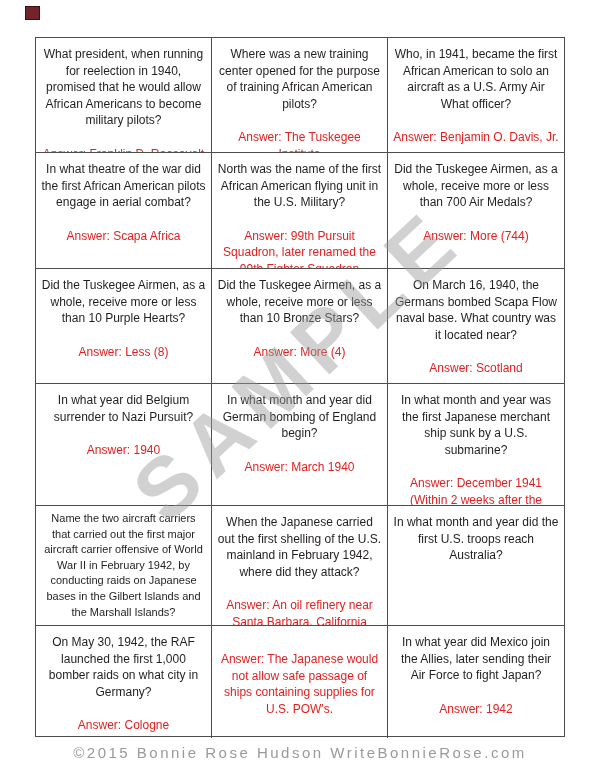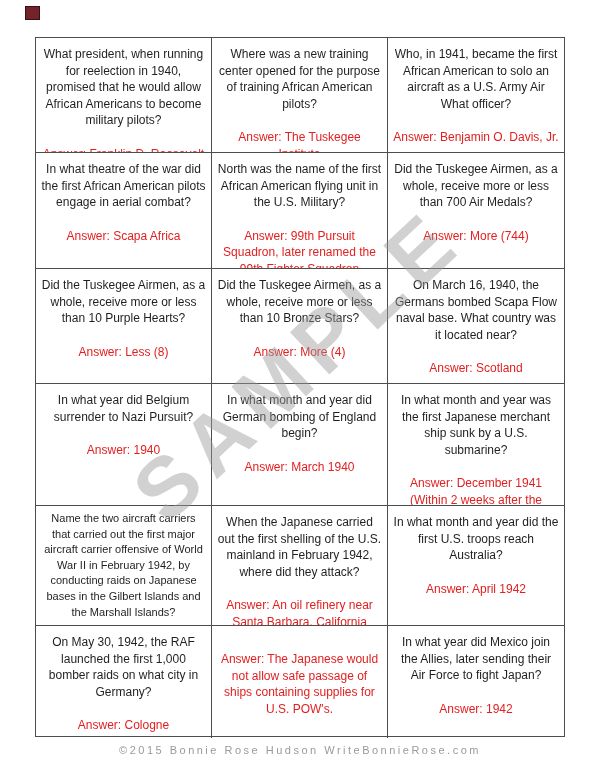--- a/index.html
+++ b/index.html
@@ -45,21 +45,21 @@
   .watermark{
     position:absolute;left:57px;top:305px;width:480px;height:120px;
     transform:rotate(-43deg);transform-origin:center center;
     font-size:84px;font-weight:bold;letter-spacing:10px;
     color:var(--watermark_gray,#9b9b9b);opacity:0.45;
     text-align:center;line-height:120px;
     pointer-events:none;z-index:5;user-select:none;
   }
   .footer{
     position:absolute;left:0;top:744px;width:600px;text-align:center;
-    color:var(--footer_gray,#9a9a9a);font-size:11px;letter-spacing:2.5px;
+    color:var(--footer_gray,#9a9a9a);font-size:15px;letter-spacing:2.5px;
   }
   em{}
 </style>
 </head>
 <body>
 
 <div class="corner-mark"></div>
 
 <div class="quiz-grid">
 
@@ -118,21 +118,20 @@
   <div class="cell small">
     <div class="question">Name the two aircraft carriers that carried out the first major aircraft carrier offensive of World War II in February 1942, by conducting raids on Japanese bases in the Gilbert Islands and the Marshall Islands?</div>
     <div class="answer"><span>Answer: The </span><em>USS Yorktown</em><span> and the </span><em>USS Enterprise</em></div>
   </div>
   <div class="cell">
     <div class="question">When the Japanese carried out the first shelling of the U.S. mainland in February 1942, where did they attack?</div>
     <div class="answer">Answer:  An oil refinery near Santa Barbara, California</div>
   </div>
   <div class="cell">
     <div class="question">In what month and year did the first U.S. troops reach Australia?</div>
-    <div class="answer">Answer:  April 1942</div>
   </div>
 
   <div class="cell">
     <div class="question">On May 30, 1942, the RAF launched the first 1,000 bomber raids on what city in Germany?</div>
     <div class="answer">Answer:  Cologne</div>
   </div>
   <div class="cell">
     <div class="answer">Answer: The Japanese would not allow safe passage of ships containing supplies for U.S. POW's.</div>
   </div>
   <div class="cell">

